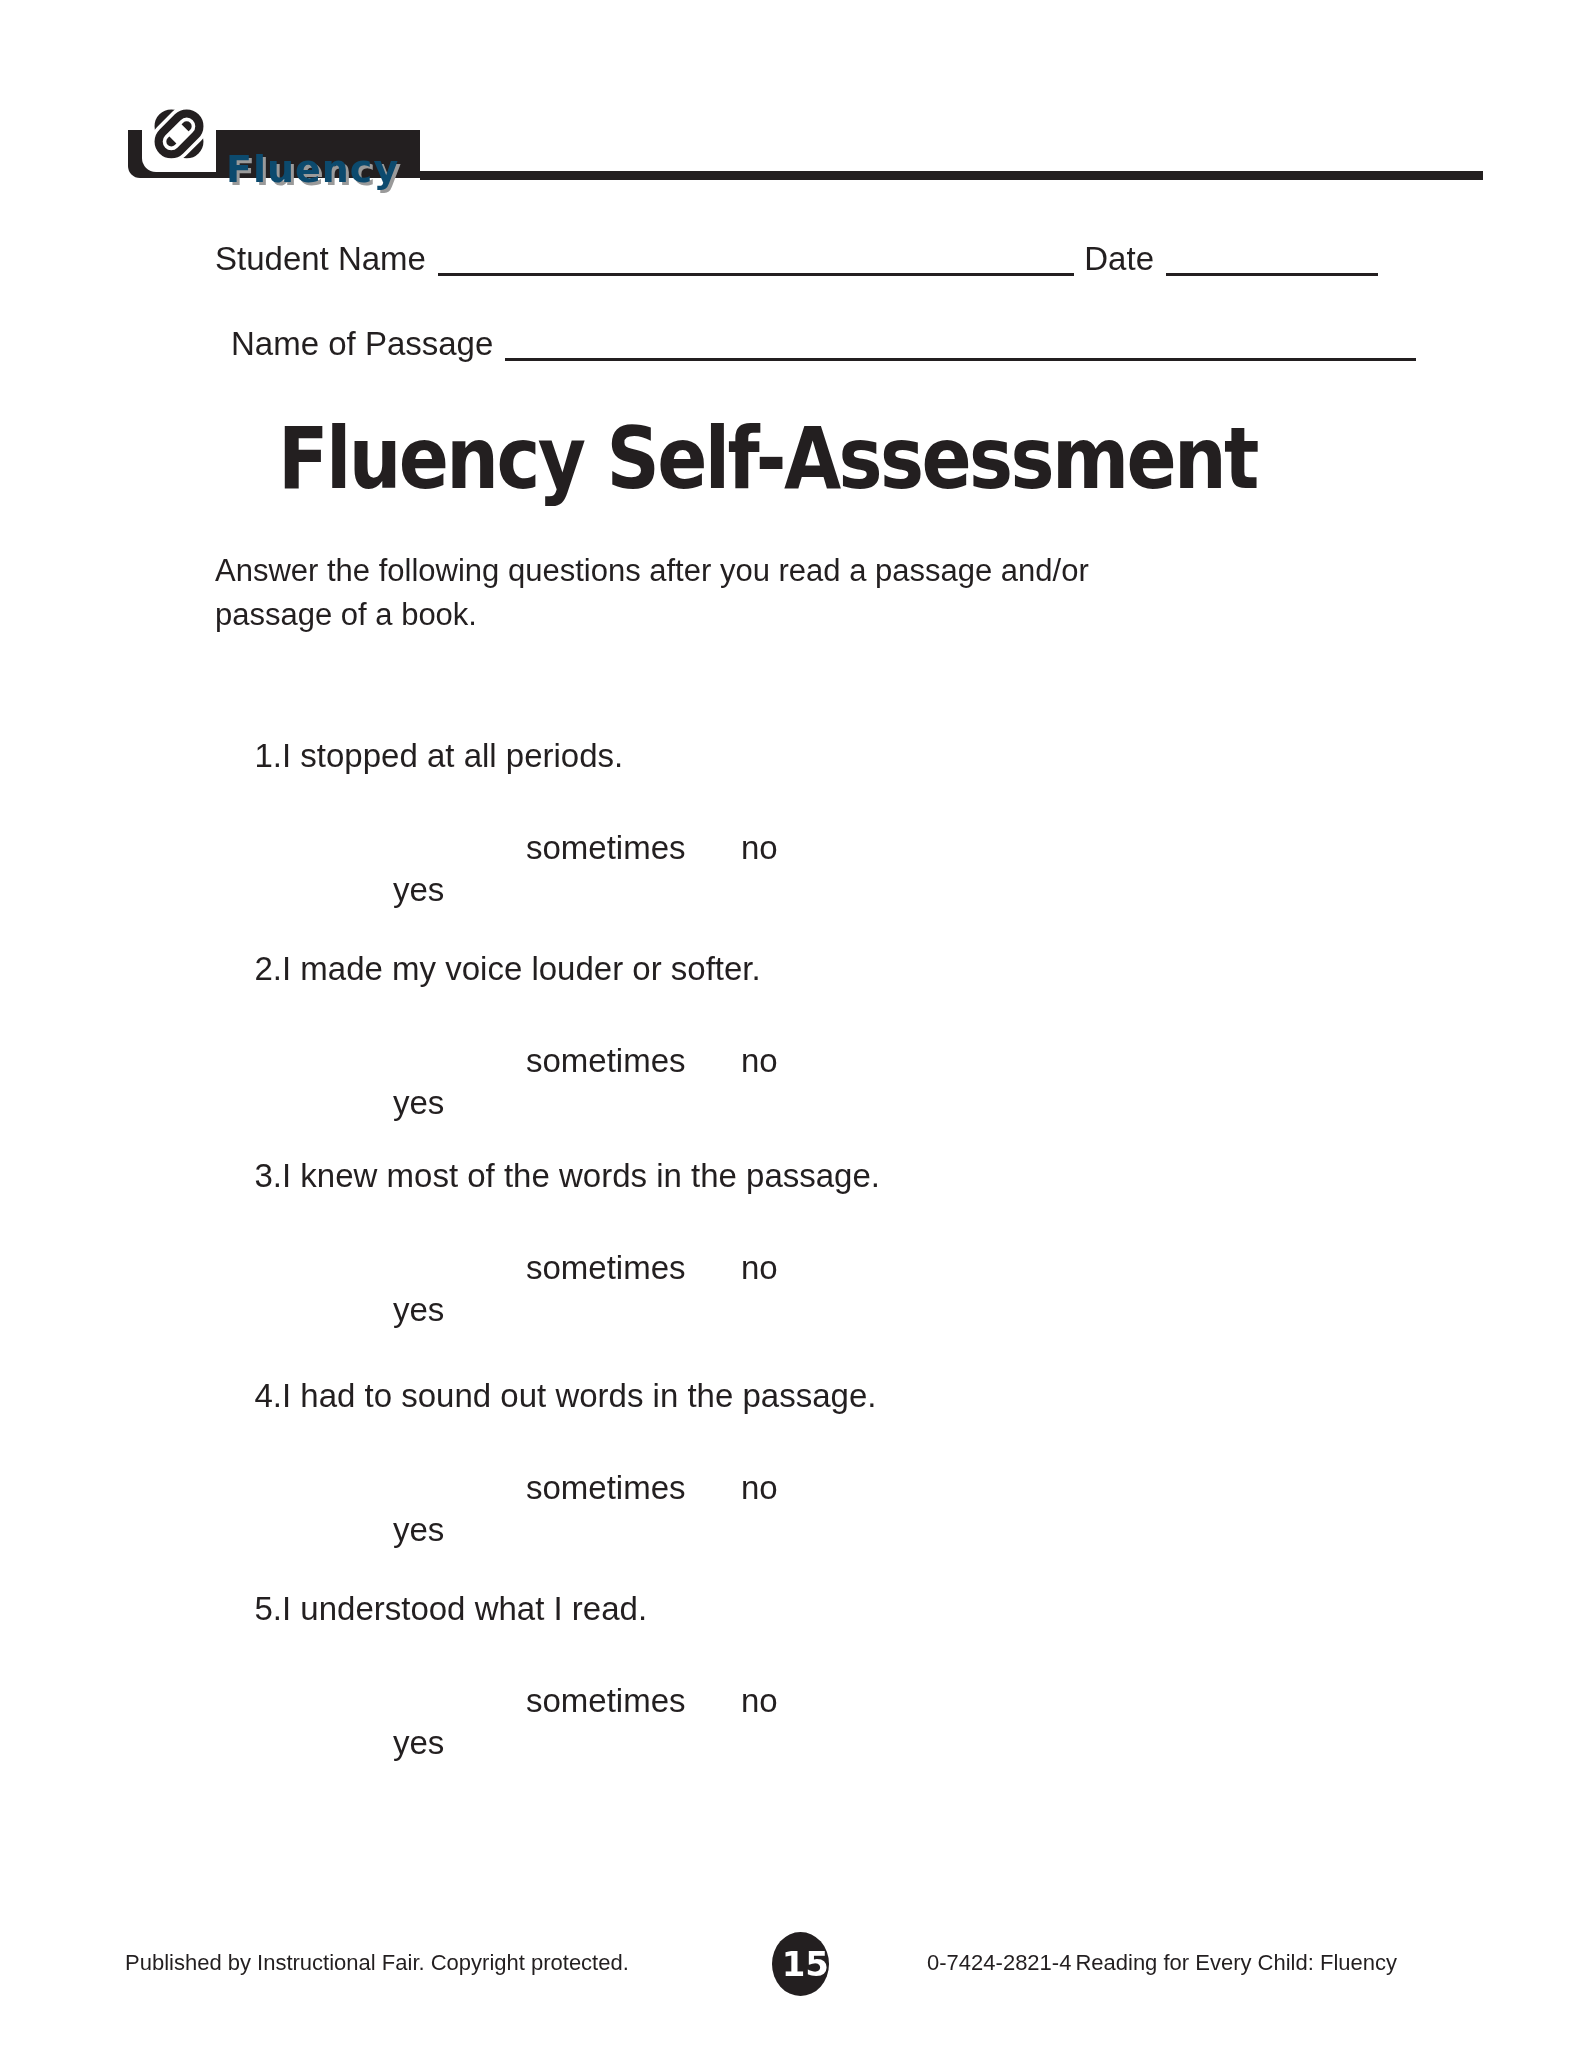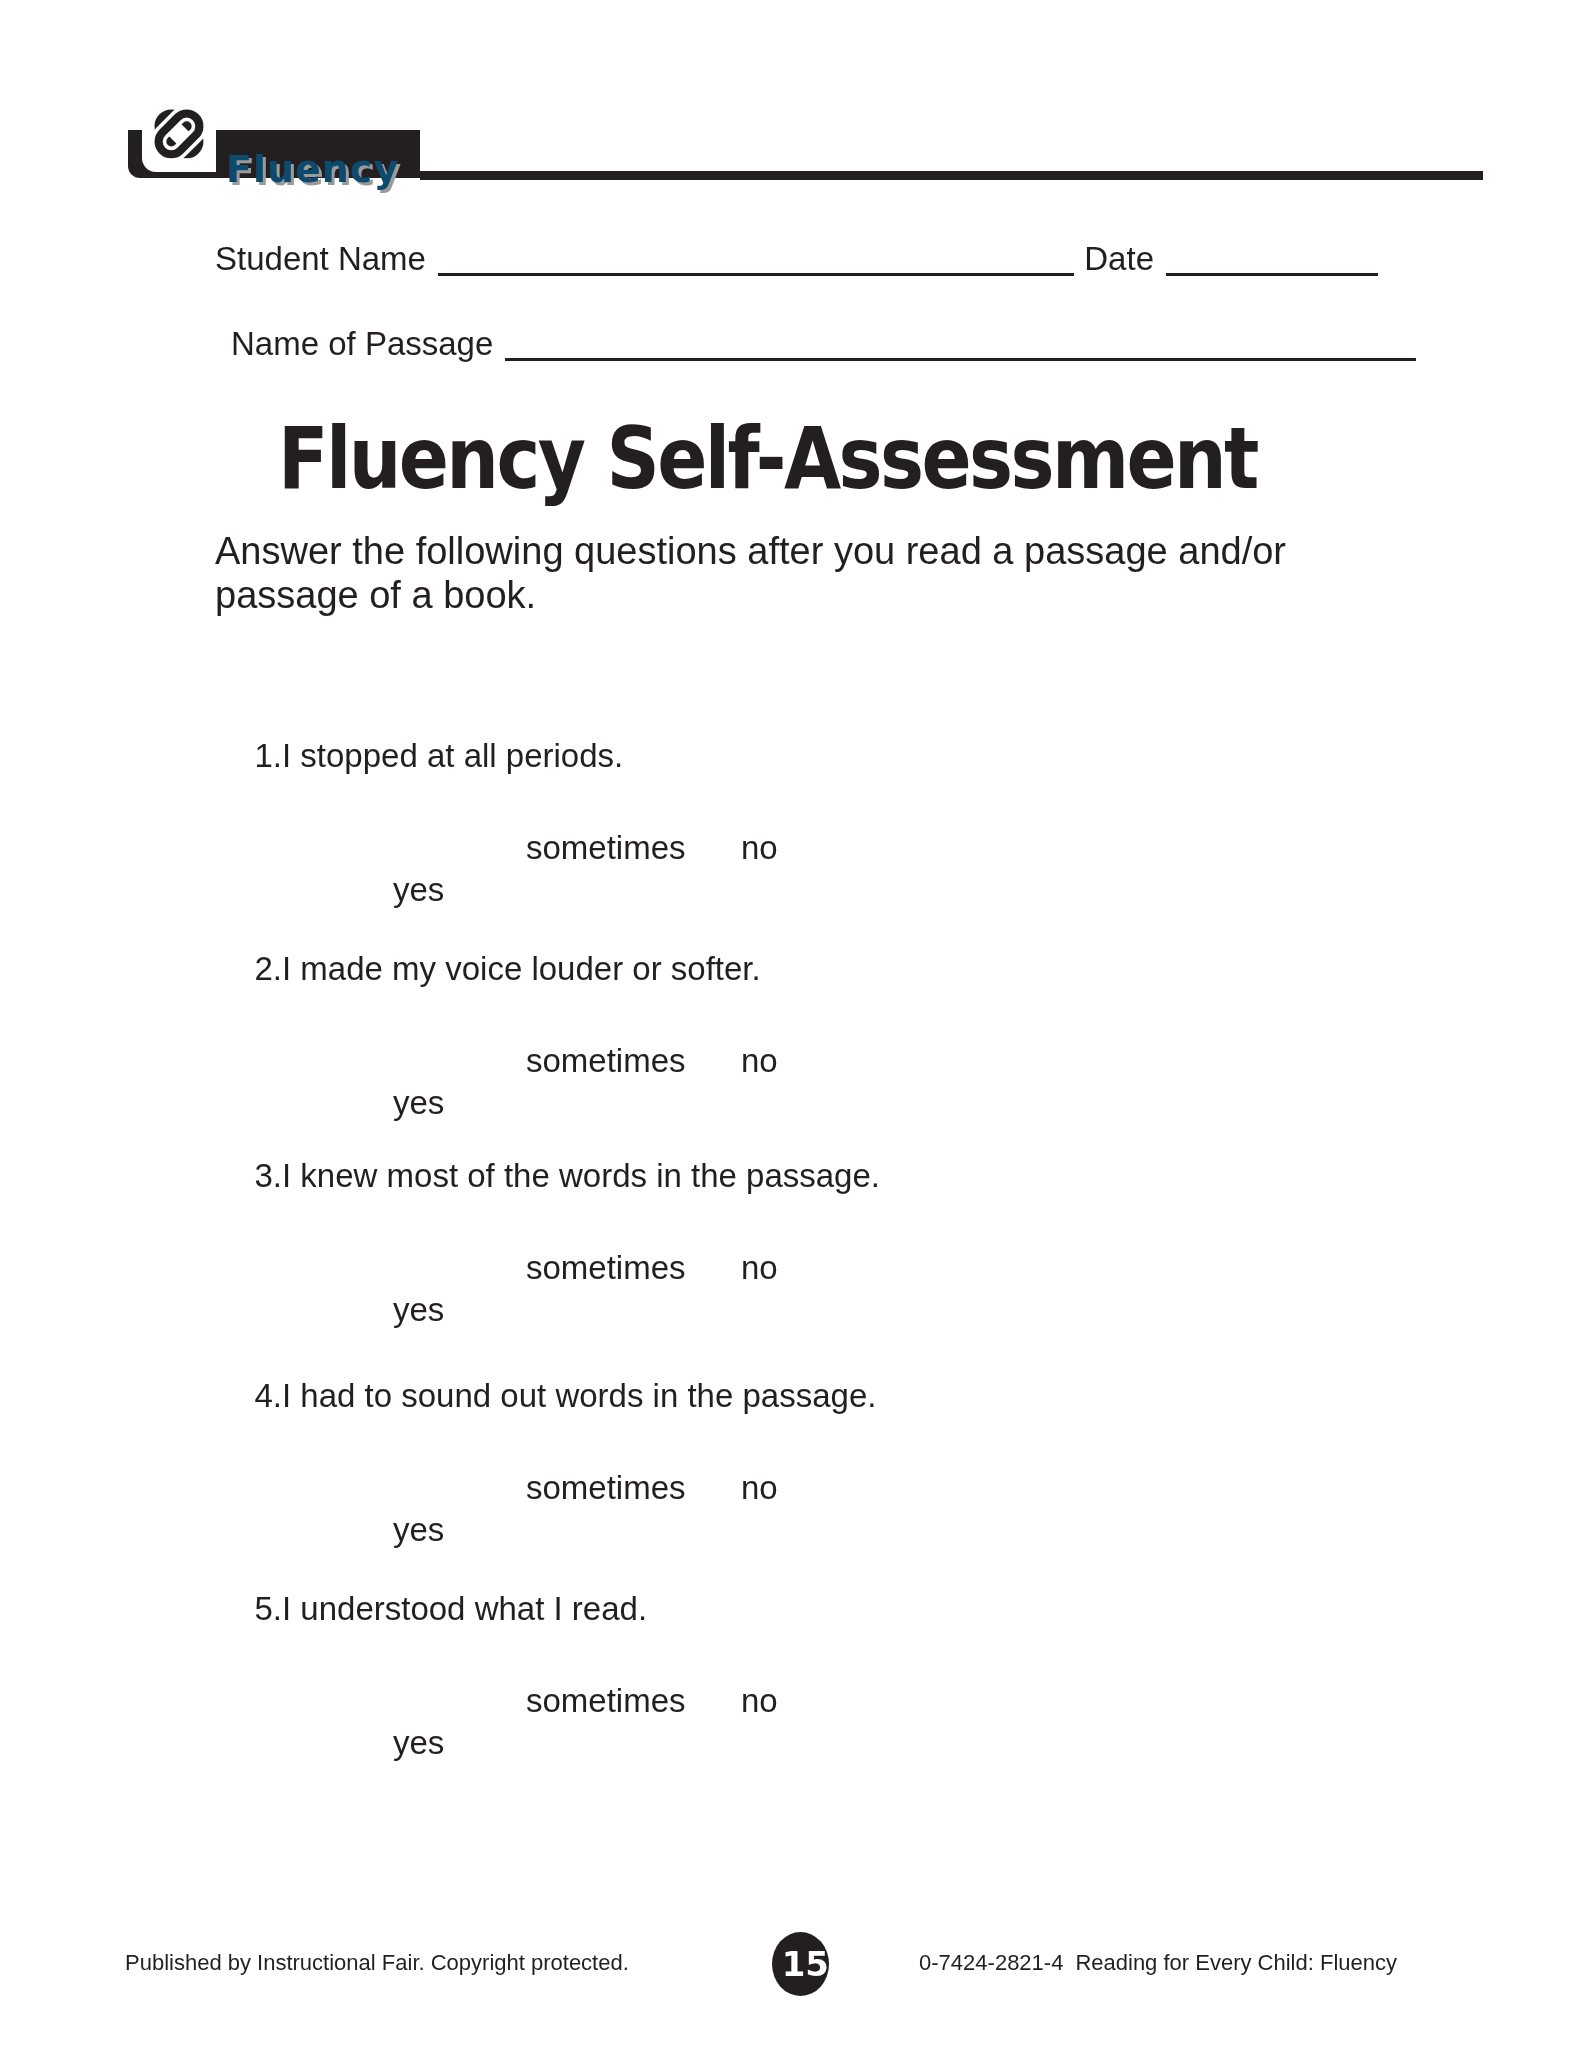--- a/index.html
+++ b/index.html
@@ -39,35 +39,35 @@
   .date-blank{width:212px;flex:0 0 auto;margin-right:0;}
   
   .sheet-title{
     position:absolute;left:278px;top:408px;
     font-family:"DejaVu Sans", sans-serif;font-weight:900;font-size:86px;
     letter-spacing:-3px;white-space:nowrap;
     transform:scaleX(0.86);transform-origin:left center;
   }
   
   .instructions{
-    position:absolute;left:215px;top:529px;font-size:38px;line-height:44px;
+    position:absolute;left:215px;top:549px;font-size:31px;line-height:44px;
   }
   
   .q-block{position:absolute;left:0;width:1577px;}
   .q-line{display:flex;padding-left:232px;font-size:33px;line-height:42px;white-space:nowrap;}
   .q-num{width:50px;text-align:right;flex:0 0 auto;}
   .q-text{margin-left:0;}
   .opt-line{display:flex;padding-left:393px;margin-top:50px;font-size:33px;line-height:42px;white-space:nowrap;}
   .opt-yes{width:127px;flex:0 0 auto;margin-top:42px;}
   .opt-sometimes{width:215px;flex:0 0 auto;margin-left:6px;}
   .opt-no{flex:0 0 auto;}
   
   .footer-left{position:absolute;left:125px;top:1950px;font-size:22px;}
   .footer-right{position:absolute;right:180px;top:1950px;font-size:22px;text-align:right;white-space:nowrap;}
-  .footer-right .isbn{font-style:normal;margin-right:12px;}
+  .footer-right .isbn{font-style:normal;margin-right:4px;}
   .footer-right .book{text-align:right;}
   .page-badge{
     position:absolute;left:772px;top:1932px;width:57px;height:64px;
     background:#231f20;border-radius:50%;
     display:flex;align-items:center;justify-content:flex-end;
     color:#ffffff;font-family:"DejaVu Sans", sans-serif;font-weight:bold;font-size:34px;
   }
 </style>
 </head>
 <body>

